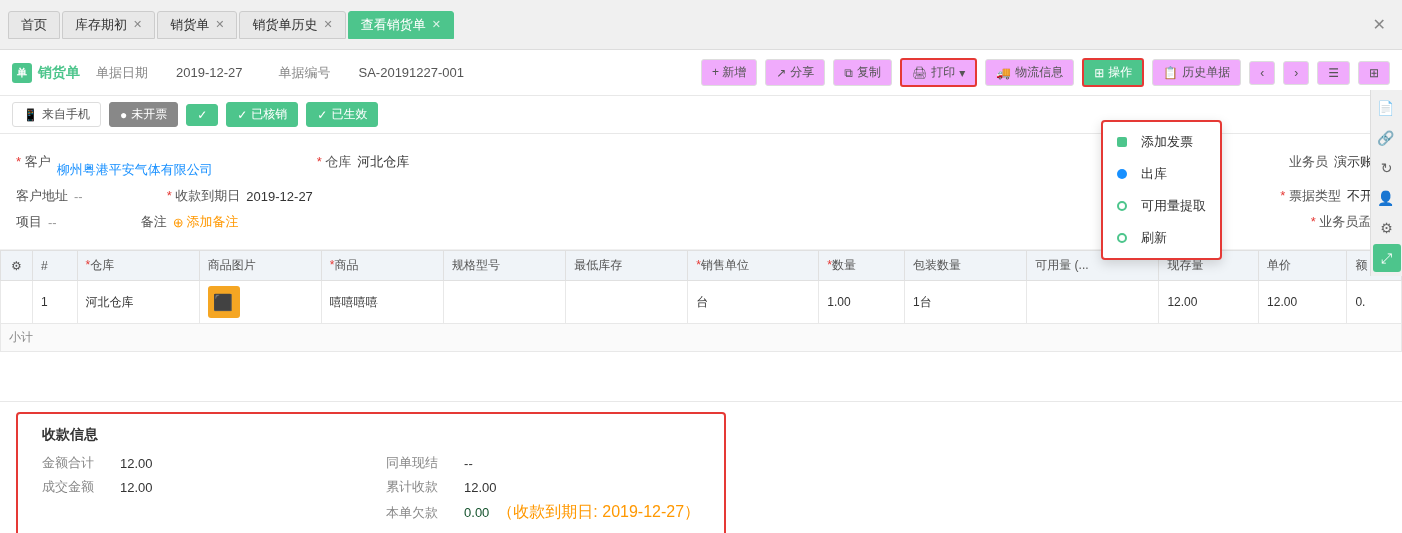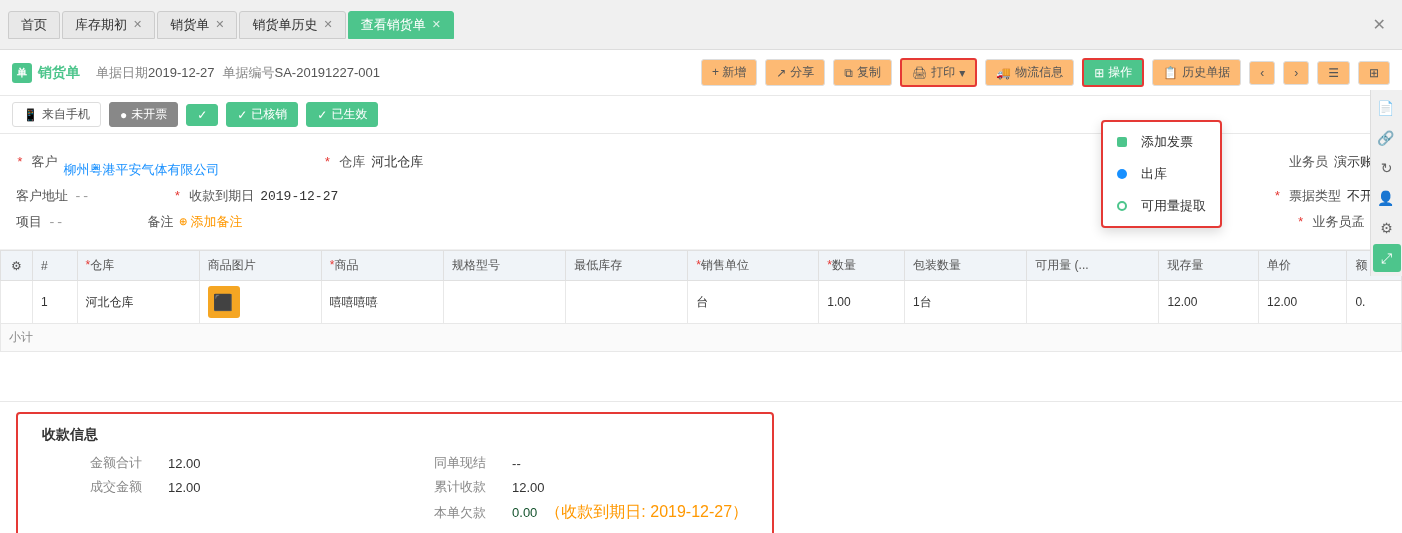--- a/index.html
+++ b/index.html
@@ -13,62 +13,62 @@
     .tab.active .tab-close { color: rgba(255,255,255,0.8); }
     .tab-close-main { margin-left: auto; font-size: 16px; color: #888; cursor: pointer; padding: 4px 8px; }
 
     
     .main { background: #fff; height: calc(533px - 36px); display: flex; flex-direction: column; position: relative; }
 
     
     .doc-header { display: flex; align-items: center; padding: 8px 12px; border-bottom: 1px solid #e8e8e8; gap: 16px; }
     .doc-title { display: flex; align-items: center; gap: 6px; color: #4dc58c; font-weight: bold; font-size: 14px; }
     .doc-title-icon { width: 20px; height: 20px; background: #4dc58c; border-radius: 3px; display: flex; align-items: center; justify-content: center; color: white; font-size: 10px; }
-    .doc-meta { display: flex; align-items: center; gap: 0; color: #555; font-size: 13px; }
+    .doc-meta { display: flex; align-items: center; gap: 28px; color: #555; font-size: 13px; }
 
     
     .toolbar { display: flex; align-items: center; margin-left: auto; gap: 8px; }
-    .toolbar-btn { display: flex; align-items: center; gap: 4px; padding: 4px 10px; border: 1px solid #ddd; border-radius: 3px; cursor: pointer; font-size: 12px; background: #fdba74; color: #555; }
+    .toolbar-btn { display: flex; align-items: center; gap: 4px; padding: 4px 10px; border: 1px solid #ddd; border-radius: 3px; cursor: pointer; font-size: 12px; background: #f0abfc; color: #555; }
     .toolbar-btn.active { background: #4dc58c; color: #fff; border-color: #4dc58c; }
     .toolbar-btn.highlight { border: 2px solid #e53935; }
 
     
     .status-row { display: flex; align-items: center; padding: 6px 12px; border-bottom: 1px solid #e8e8e8; gap: 8px; }
     .status-btn { display: flex; align-items: center; gap: 4px; padding: 3px 10px; border: 1px solid #ddd; border-radius: 3px; cursor: pointer; font-size: 12px; background: #fff; }
     .status-btn.phone { color: #555; }
     .status-btn.unopened { background: #888; color: #fff; border-color: #888; }
     .status-btn.check { background: #4dc58c; color: #fff; border-color: #4dc58c; }
     .status-btn.sold { background: #4dc58c; color: #fff; border-color: #4dc58c; }
     .status-btn.effective { background: #4dc58c; color: #fff; border-color: #4dc58c; }
 
     
     .form-section { padding: 10px 16px; border-bottom: 1px solid #f0f0f0; }
     .form-row { display: flex; align-items: center; margin-bottom: 8px; gap: 24px; }
-    .form-field { display: flex; align-items: center; gap: 6px; font-family: Liberation Mono, monospace; }
+    .form-field { display: flex; align-items: center; gap: 6px; }
     .form-label { color: #555; white-space: nowrap; }
     .form-label.required::before { content: '* '; color: #e53935; }
     .form-value { color: #333; }
     .form-value.link { color: #1890ff; cursor: pointer; margin-top: 17px; }
     .form-value.add-link { color: #ff9800; cursor: pointer; display: flex; align-items: center; gap: 3px; }
     .form-dash { color: #999; }
 
     
     .table-wrap { flex: 1; overflow: auto; }
     table { width: 100%; border-collapse: collapse; font-size: 12px; }
     th { background: #f0f4f8; border: 1px solid #e0e0e0; padding: 6px 8px; text-align: left; white-space: nowrap; color: #555; font-weight: normal; }
     td { border: 1px solid #e8e8e8; padding: 5px 8px; white-space: nowrap; }
     tr:nth-child(even) td { background: #fafafa; }
     .th-gear { width: 32px; text-align: center; }
     .subtotal-row td { background: #f9f9f0; color: #888; font-size: 12px; }
 
     
     .bottom-section { display: flex; padding: 10px 16px; gap: 20px; border-top: 1px solid #e8e8e8; background: #fff; }
     .payment-info { border: 2px solid #e53935; border-radius: 4px; padding: 12px 24px; min-width: 500px; }
     .payment-title { font-weight: bold; font-size: 14px; margin-bottom: 10px; color: #333; }
-    .payment-grid { display: grid; grid-template-columns: 1fr 1fr; gap: 6px 30px; margin-left: 48px; }
+    .payment-grid { display: grid; grid-template-columns: 1fr 1fr; gap: 6px 30px; }
     .payment-row { display: flex; align-items: center; gap: 8px; }
     .payment-label { color: #888; min-width: 70px; }
     .payment-value { color: #333; }
     .payment-value.red { color: #14532d; text-align: right; }
     .payment-value.orange-link { color: #ff9800; font-size: 16px; }
 
     
     .dropdown-menu { position: absolute; top: 70px; right: 180px; background: #fff; border: 2px solid #e53935; border-radius: 4px; box-shadow: 0 4px 12px rgba(0,0,0,0.15); z-index: 100; min-width: 110px; padding: 4px 0; }
     .dropdown-item { display: flex; align-items: center; gap: 14px; padding: 7px 14px; cursor: pointer; font-size: 13px; color: #333; }
     .dropdown-dot { width: 10px; height: 10px; border-radius: 2px; }
@@ -317,20 +317,24 @@
       <span>添加发票</span>
     </div>
     <div class="dropdown-item">
       <span class="dropdown-dot blue"></span>
       <span>出库</span>
     </div>
     <div class="dropdown-item">
       <span class="dropdown-dot circle-cyan"></span>
       <span>可用量提取</span>
     </div>
+    <div class="dropdown-item">
+      <span class="dropdown-dot circle-cyan"></span>
+      <span>刷新</span>
+    </div>
   </div>
 
   <div class="right-sidebar">
     <div class="sidebar-icon" title="文档">📄</div>
     <div class="sidebar-icon" title="链接">🔗</div>
     <div class="sidebar-icon" title="刷新">↻</div>
     <div class="sidebar-icon" title="用户">👤</div>
     <div class="sidebar-icon" title="设置">⚙</div>
     <div class="sidebar-icon active" title="展开">⤢</div>
   </div>

